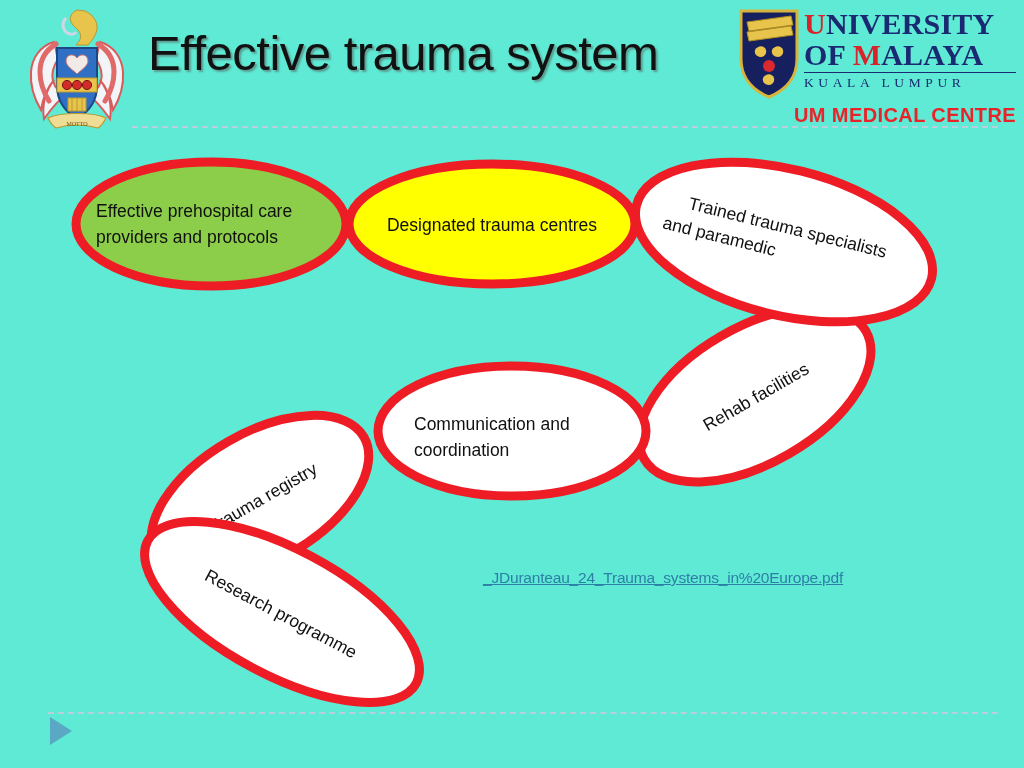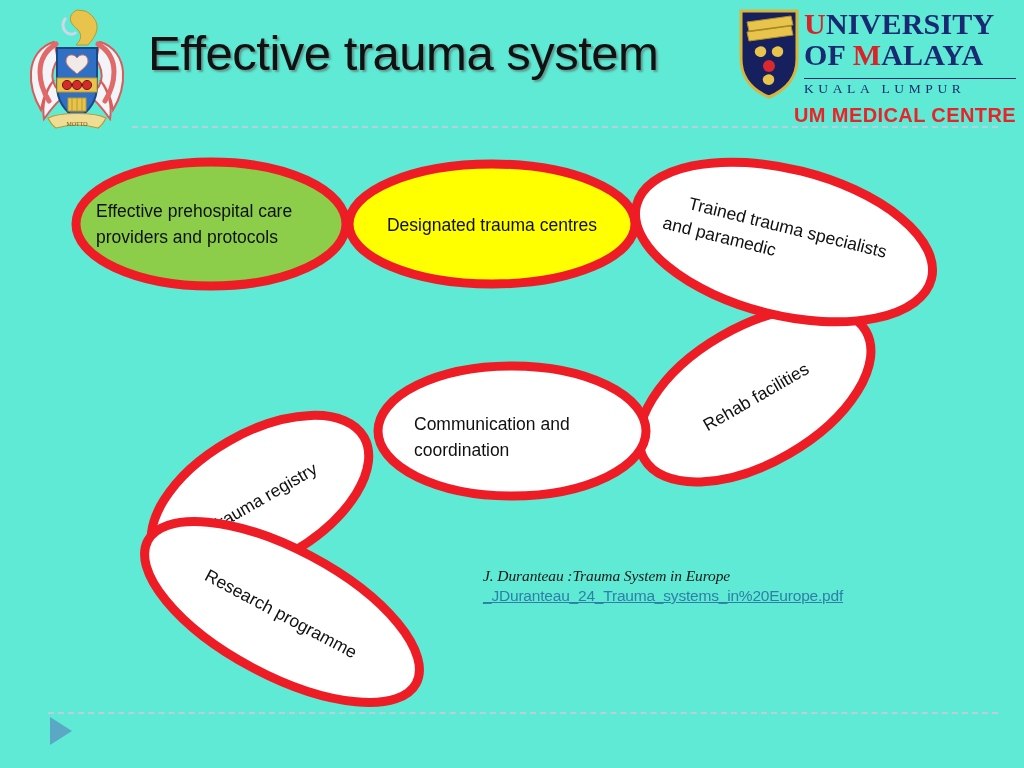--- a/index.html
+++ b/index.html
@@ -79,21 +79,21 @@
     white-space: nowrap;
   }
   .um-line1 .accent, .um-line2 .accent {
     color: #d8232a;
   }
   .um-kl {
     font-family: "Liberation Serif", serif;
     font-size: 13.5px;
     letter-spacing: 4.6px;
     color: #1a2a72;
-    margin-top: 8px;
+    margin-top: 2px;
     white-space: nowrap;
     border-top: 1px solid #1a2a72;
     padding-top: 2px;
   }
   .um-centre {
     position: absolute;
     left: 10px;
     top: 96px;
     width: 268px;
     text-align: right;
@@ -286,20 +286,19 @@
 
       <g>
         <ellipse cx="282" cy="472" rx="152" ry="63" transform="rotate(28 282 472)" fill="#ffffff" stroke="#ee1c25" stroke-width="9"></ellipse>
         <text class="ell-text" x="282" y="480" text-anchor="middle" transform="rotate(28 282 472)">Research programme</text>
       </g>
 
     </svg>
   </div>
 
   <div class="citation">
-    <div class="cite-source">J. Duranteau :Trauma System in Europe</div>
     <span class="cite-link">_JDuranteau_24_Trauma_systems_in%20Europe.pdf</span>
   </div>
 
   <div class="footer-rule"></div>
   <div class="footer-triangle"></div>
 
 </div>
 
 </body></html>

